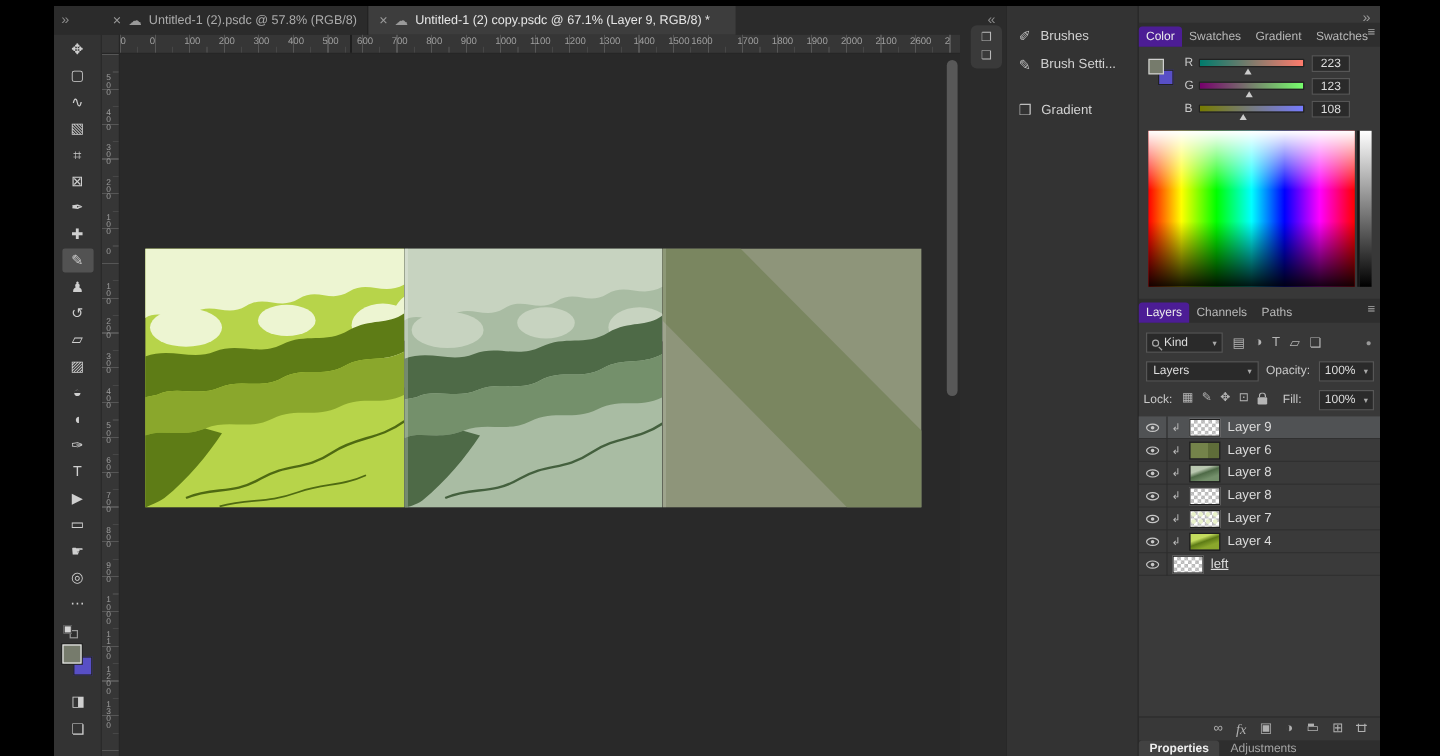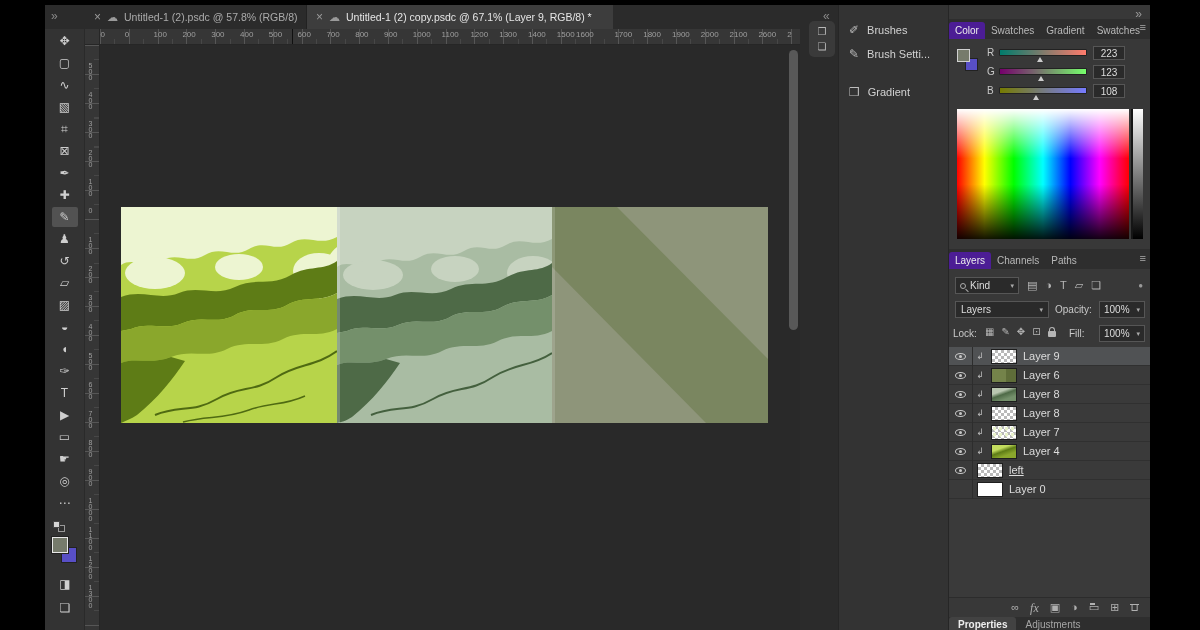--- a/index.html
+++ b/index.html
@@ -498,25 +498,20 @@
             <span class="thumb t-art-left"></span>
             <span class="lname">Layer 4</span>
           </div>
           <div class="layer-row">
             <div class="eye-cell">
               <span class="eye"></span>
             </div>
             <span class="thumb t-checker"></span>
             <span class="lname u">left</span>
           </div>
-          <div class="layer-row">
-            <div class="eye-cell"></div>
-            <span class="thumb t-white"></span>
-            <span class="lname">Layer 0</span>
-          </div>
         </div>
 
       <div class="lfooter">
           <span class="fic">∞</span>
           <span class="fic ic-fx">fx</span>
           <span class="fic">▣</span>
           <span class="fic">◑</span>
           <span class="fic ic-folder">▭</span>
           <span class="fic">⊞</span>
           <span class="fic ic-trash">⊔</span>

